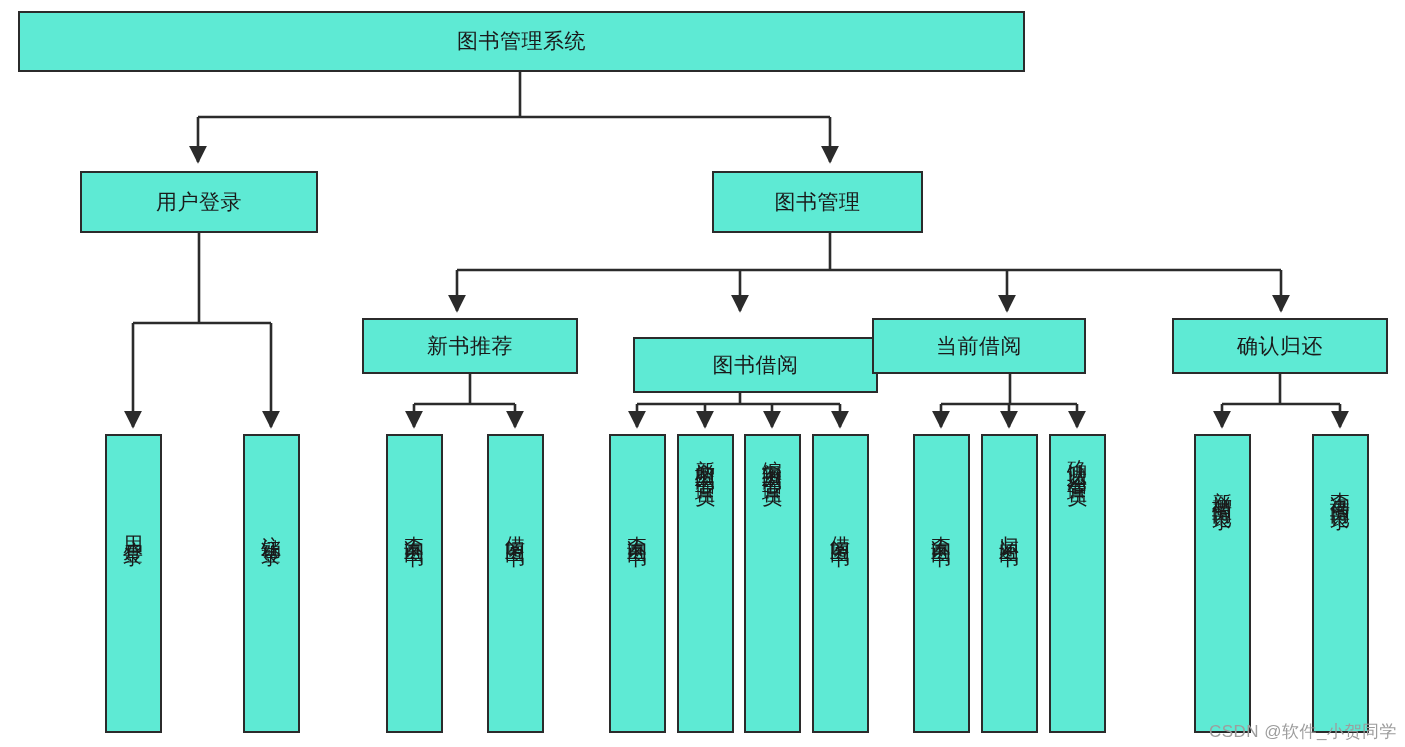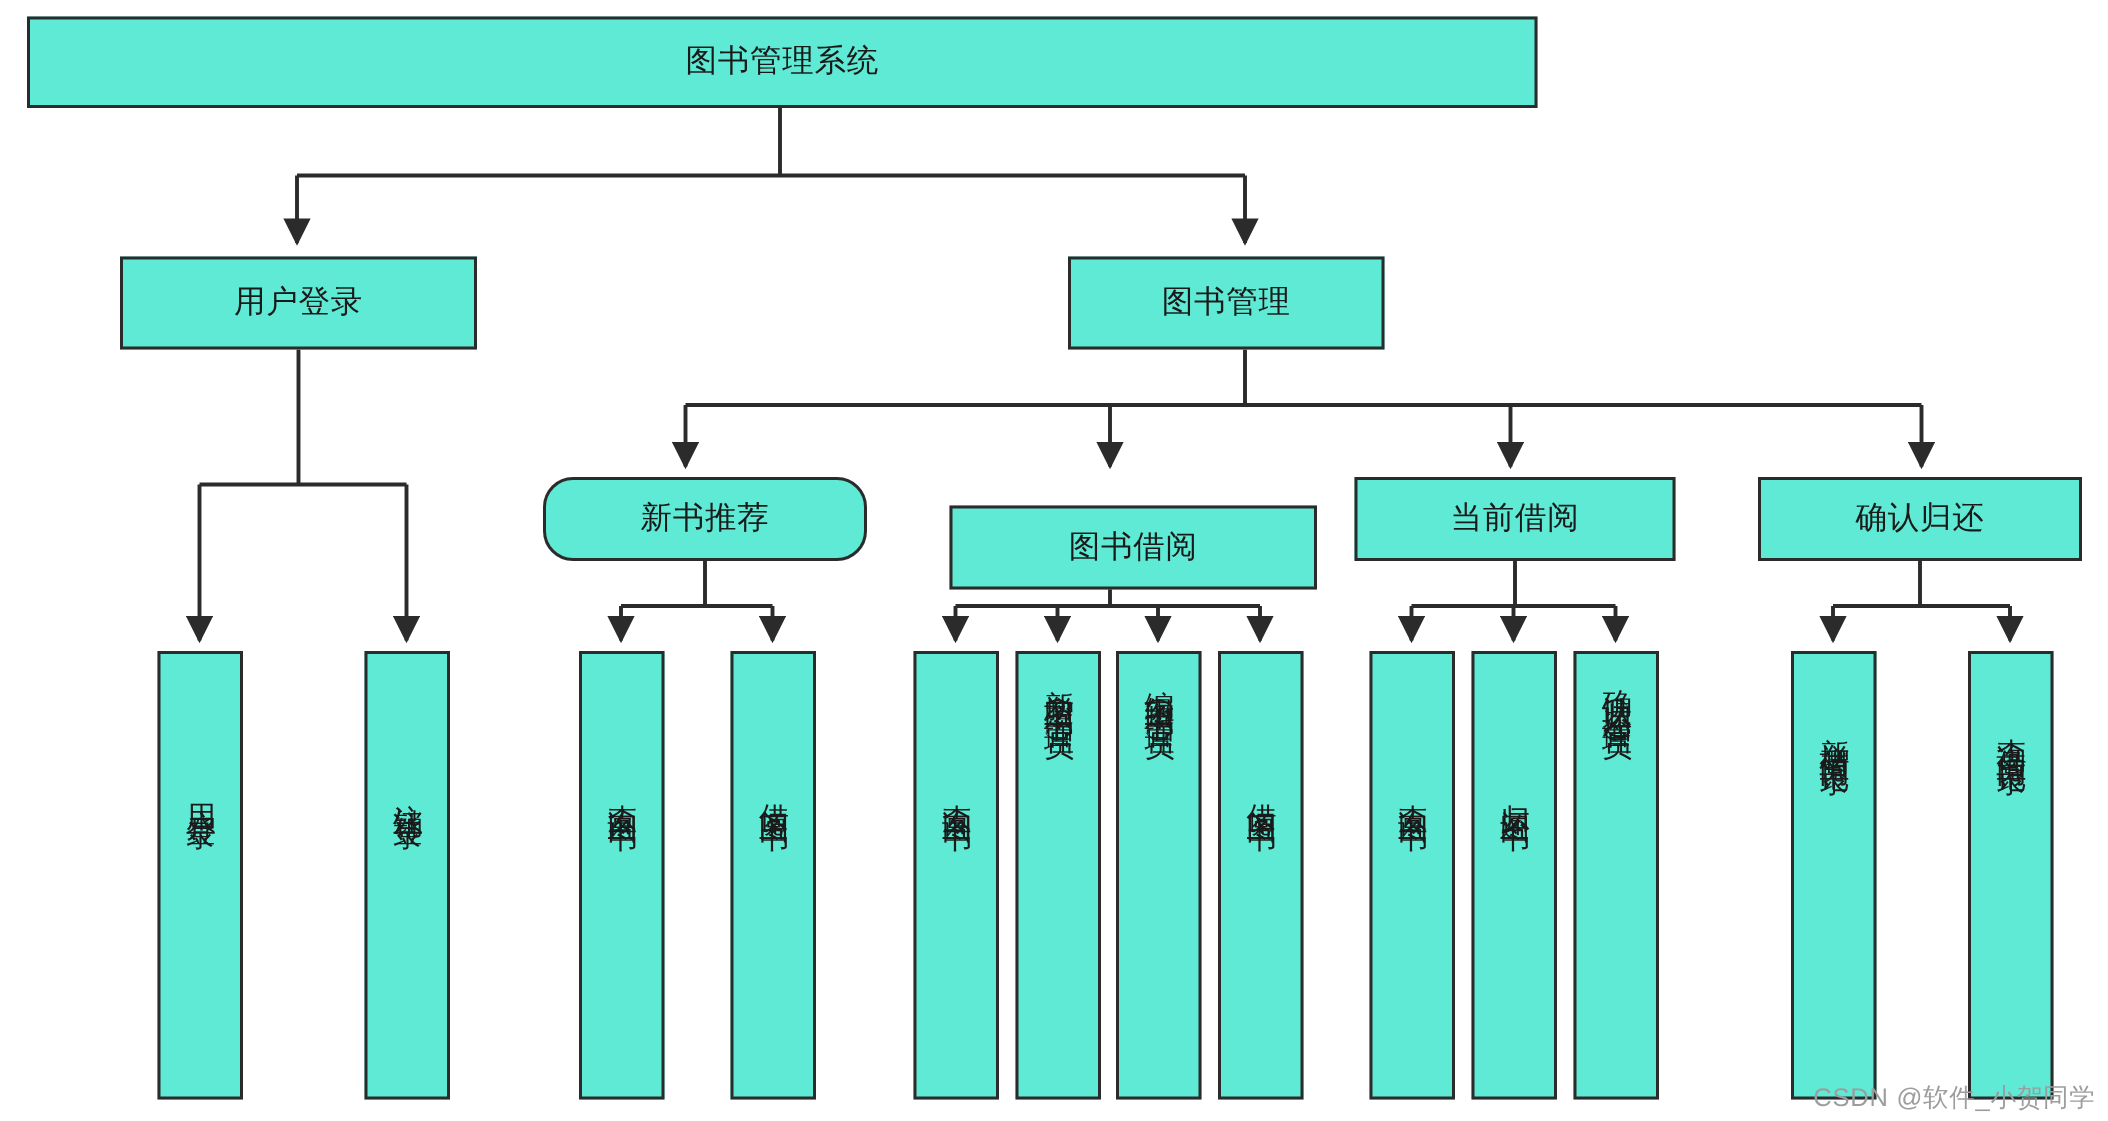--- a/index.html
+++ b/index.html
@@ -127,27 +127,27 @@
     <span class="node-label-h">图书管理系统</span>
   </div>
 
   <div class="node-box" style="left:80px; top:171px; width:238px; height:62px;">
     <span class="node-label-h">用户登录</span>
   </div>
   <div class="node-box" style="left:712px; top:171px; width:211px; height:62px;">
     <span class="node-label-h">图书管理</span>
   </div>
 
-  <div class="node-box" style="left:362px; top:318px; width:216px; height:56px;border-radius:20px;">
+  <div class="node-box" style="left:362px; top:318px; width:216px; height:56px;">
     <span class="node-label-h">新书推荐</span>
   </div>
   <div class="node-box" style="left:633px; top:337px; width:245px; height:56px;">
     <span class="node-label-h">图书借阅</span>
   </div>
-  <div class="node-box" style="left:903px; top:318px; width:214px; height:56px;">
+  <div class="node-box" style="left:872px; top:318px; width:214px; height:56px;">
     <span class="node-label-h">当前借阅</span>
   </div>
   <div class="node-box" style="left:1172px; top:318px; width:216px; height:56px;">
     <span class="node-label-h">确认归还</span>
   </div>
 
   <div class="node-box leaf" style="left:105px; top:434px; width:57px; height:299px; padding-top:84px;">
     <span class="node-label-v">用户登录</span>
   </div>
   <div class="node-box leaf" style="left:243px; top:434px; width:57px; height:299px; padding-top:84px;">

